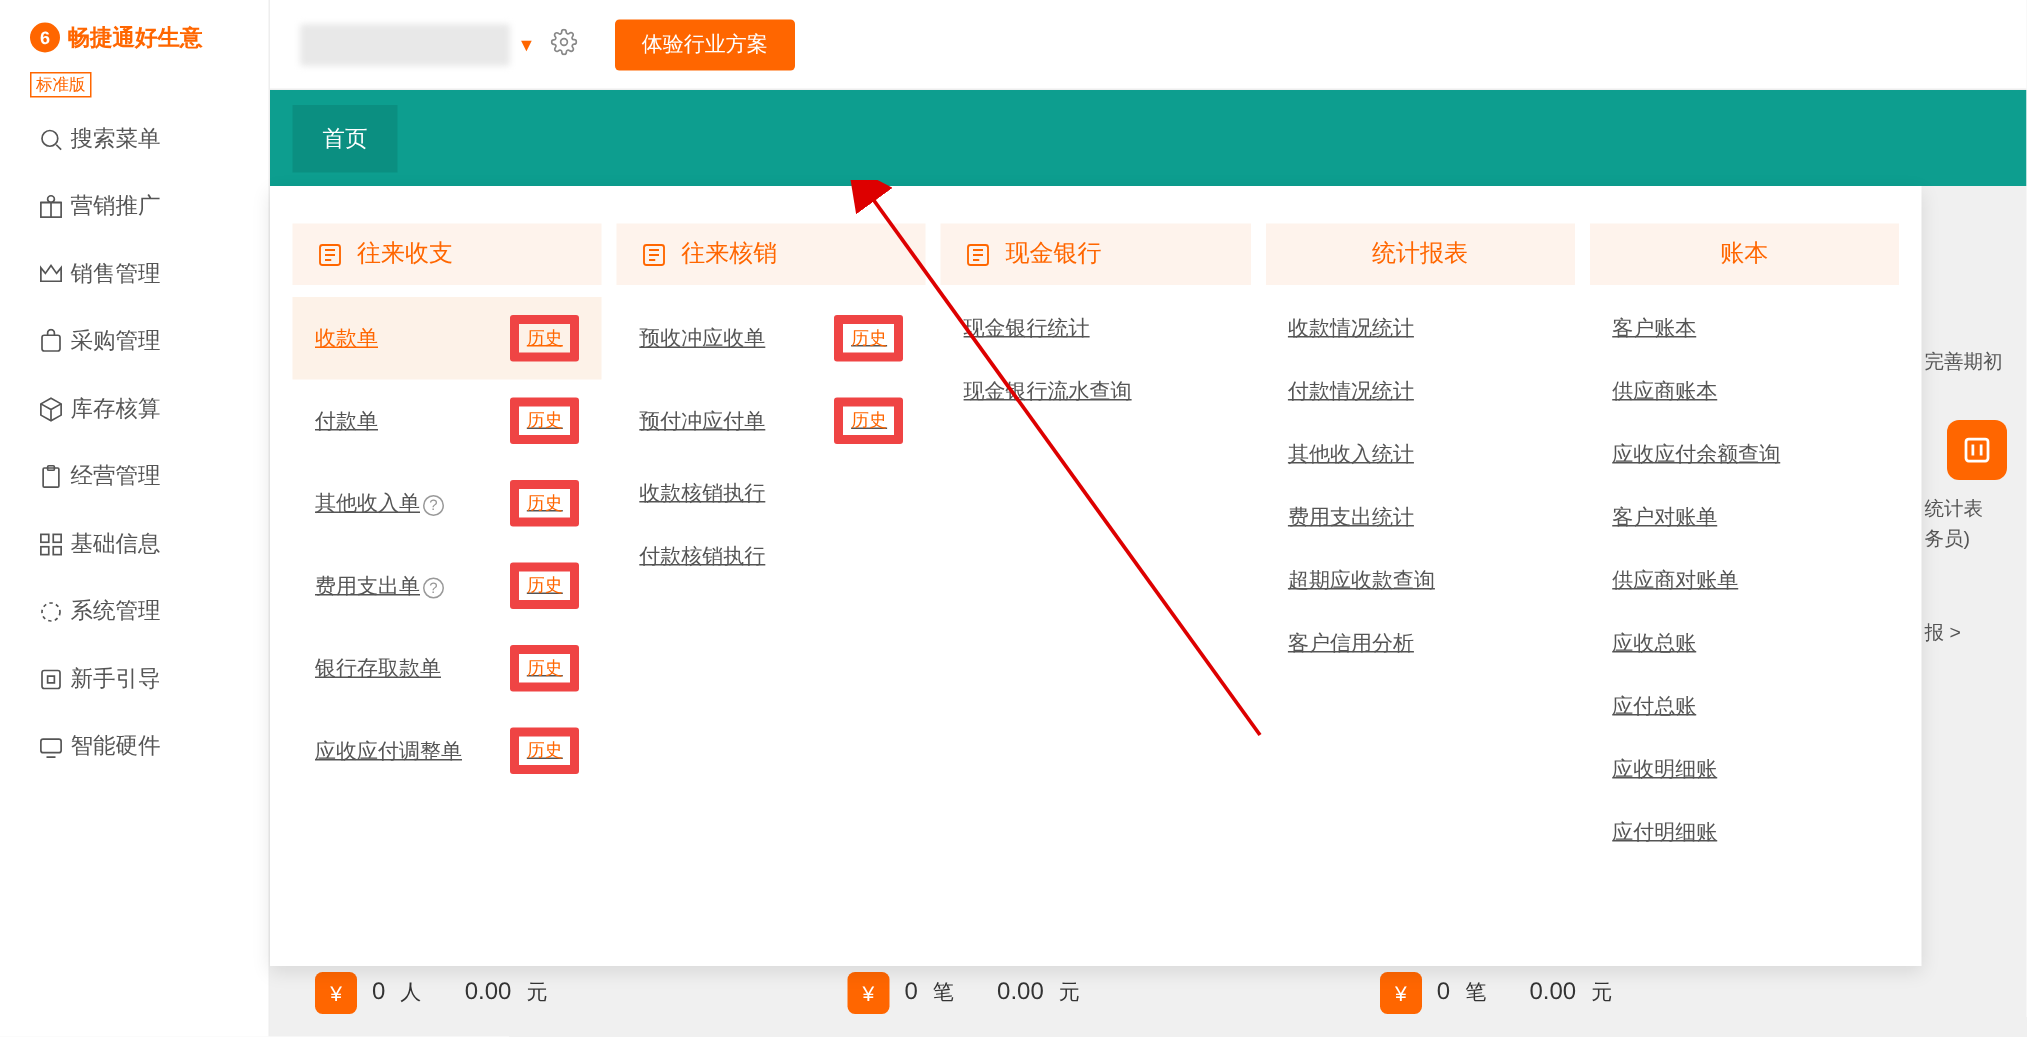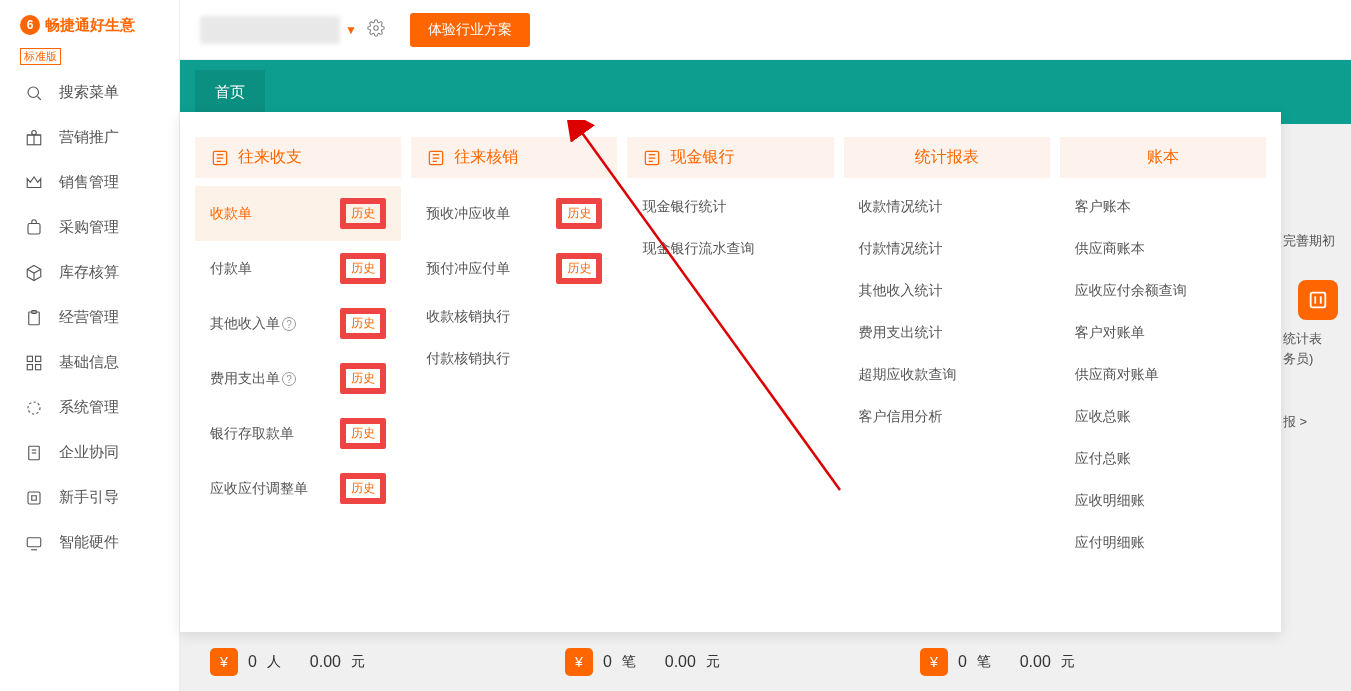--- a/index.html
+++ b/index.html
@@ -5,45 +5,45 @@
     * { box-sizing: border-box; margin: 0; padding: 0; }
     body { font-family: "Microsoft YaHei", Arial, sans-serif; background: #f5f5f5; color: #333; font-size: 14px; width: 1351px; height: 691px; overflow: hidden; position: relative; }
     
     
     .sidebar { width: 180px; height: 691px; background: #fff; float: left; border-right: 1px solid #eee; }
     .logo-area { padding: 15px 20px 5px; }
     .logo-text { color: #f60; font-weight: bold; font-size: 15px; display: flex; align-items: center; gap: 5px; }
     .logo-icon { width: 20px; height: 20px; background: #f60; border-radius: 50%; display: inline-block; position: relative; color: #fff; text-align: center; line-height: 20px; font-size: 12px; }
     .sub-badge { font-size: 11px; color: #f60; border: 1px solid #f60; padding: 0 3px; display: inline-block; margin-top: 13px; }
     
-    .side-item { padding: 13px 25px; display: flex; align-items: center; gap: 16px; color: #555; cursor: pointer; font-size: 15px; }
+    .side-item { padding: 13px 25px; display: flex; align-items: center; gap: 4px; color: #555; cursor: pointer; font-size: 15px; }
     .side-item.active { background: #f60; color: #fff; }
     .side-icon { width: 18px; height: 18px; display: inline-flex; align-items: center; justify-content: center; }
     .side-icon svg { width: 18px; height: 18px; stroke: currentColor; fill: none; stroke-width: 1.5; }
     
     
     .main { margin-left: 180px; height: 691px; position: relative; background: #f0f0f0; }
     .header { height: 60px; background: #fff; display: flex; align-items: center; padding: 0 20px; gap: 10px; border-bottom: 1px solid #eee; }
     .dropdown-selector { display: flex; align-items: center; gap: 5px; color: #666; }
     .blur-box { width: 140px; height: 28px; background: #e8e8e8; filter: blur(2px); border-radius: 2px; }
     .chevron-down { color: #f60; font-size: 12px; }
     .settings-icon { color: #888; cursor: pointer; }
     .btn-orange { background: #f60; color: #fff; padding: 8px 18px; border: none; border-radius: 3px; margin-left: 15px; cursor: pointer; font-size: 14px; }
     
     .tab-bar { height: 64px; background: #0d9e8f; display: flex; align-items: center; padding: 0 15px; }
     .tab-item { color: #fff; padding: 13px 20px; background: #0b8f81; cursor: pointer; font-size: 15px; }
     
     
-    .mega-menu { position: absolute; top: 112px; left: 0; right: 70px; background: #fff; box-shadow: 0 4px 12px rgba(0,0,0,0.1); padding: 25px 15px 60px; display: flex; gap: 10px; z-index: 100; }
+    .mega-menu { position: absolute; top: 124px; left: 0; right: 70px; background: #fff; box-shadow: 0 4px 12px rgba(0,0,0,0.1); padding: 25px 15px 60px; display: flex; gap: 10px; z-index: 100; }
     .menu-col { flex: 1; min-width: 190px; }
     .col-header { background: #fef3ec; color: #f60; padding: 10px 15px; font-size: 16px; font-weight: 500; display: flex; align-items: center; gap: 8px; }
     .col-header.plain { justify-content: center; }
     .col-header svg { width: 20px; height: 20px; stroke: #f60; fill: none; stroke-width: 1.5; }
     .menu-items { padding: 8px 0; }
-    .menu-item-row { padding: 12px 15px; display: flex; justify-content: space-between; align-items: center; cursor: pointer; color: #555; font-size: 14px; }
+    .menu-item-row { padding: 12px 15px; display: flex; justify-content: space-between; align-items: center; cursor: pointer; color: #555; font-size: 14px; text-decoration: underline; }
     .menu-item-row.highlighted { background: #fdf2e8; color: #f60; }
     .history-tag { border: 6px solid #ef4444; color: #f60; padding: 1px 5px; font-size: 12px; border-radius: 2px; }
     .question-badge { display: inline-block; width: 14px; height: 14px; border: 1px solid #999; border-radius: 50%; text-align: center; line-height: 13px; font-size: 10px; color: #999; margin-left: 2px; }
     
     
     .right-peek { position: absolute; right: 0; top: 140px; width: 68px; color: #555; font-size: 13px; }
     .right-orange-badge { width: 40px; height: 40px; background: #f60; border-radius: 8px; margin: 20px 0 10px 15px; display:flex; align-items:center; justify-content:center; color:#fff; }
     .right-text { text-align: left; margin-bottom: 30px; }
     
     
@@ -132,30 +132,20 @@
         </span>
         <span>基础信息</span>
       </div>
       <div class="side-item">
         <span class="side-icon">
           <svg viewBox="0 0 24 24">
             <circle cx="12" cy="12" r="8" stroke-dasharray="3 3"></circle>
           </svg>
         </span>
         <span>系统管理</span>
-      </div>
-      <div class="side-item">
-        <span class="side-icon">
-          <svg viewBox="0 0 24 24">
-            <rect x="5" y="3" width="14" height="18" rx="1"></rect>
-            <line x1="9" y1="8" x2="15" y2="8"></line>
-            <line x1="9" y1="12" x2="15" y2="12"></line>
-          </svg>
-        </span>
-        <span>企业协同</span>
       </div>
       <div class="side-item">
         <span class="side-icon">
           <svg viewBox="0 0 24 24">
             <rect x="4" y="4" width="16" height="16" rx="2"></rect>
             <path d="M9 9h6v6H9z"></path>
           </svg>
         </span>
         <span>新手引导</span>
       </div>

